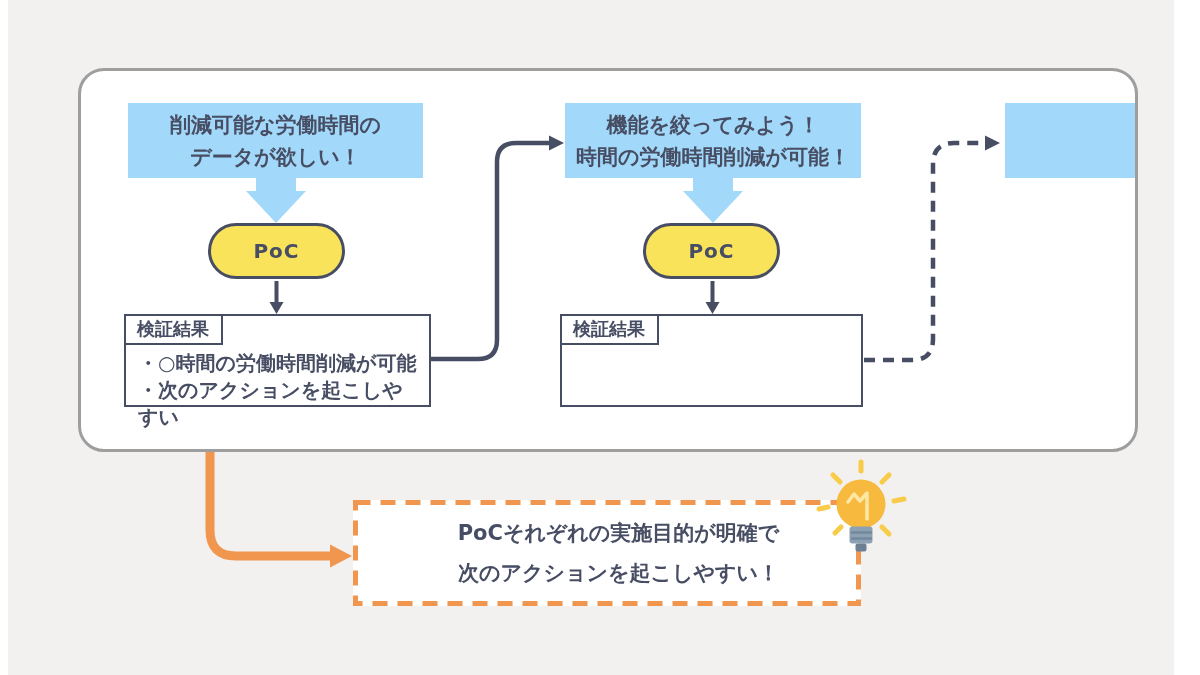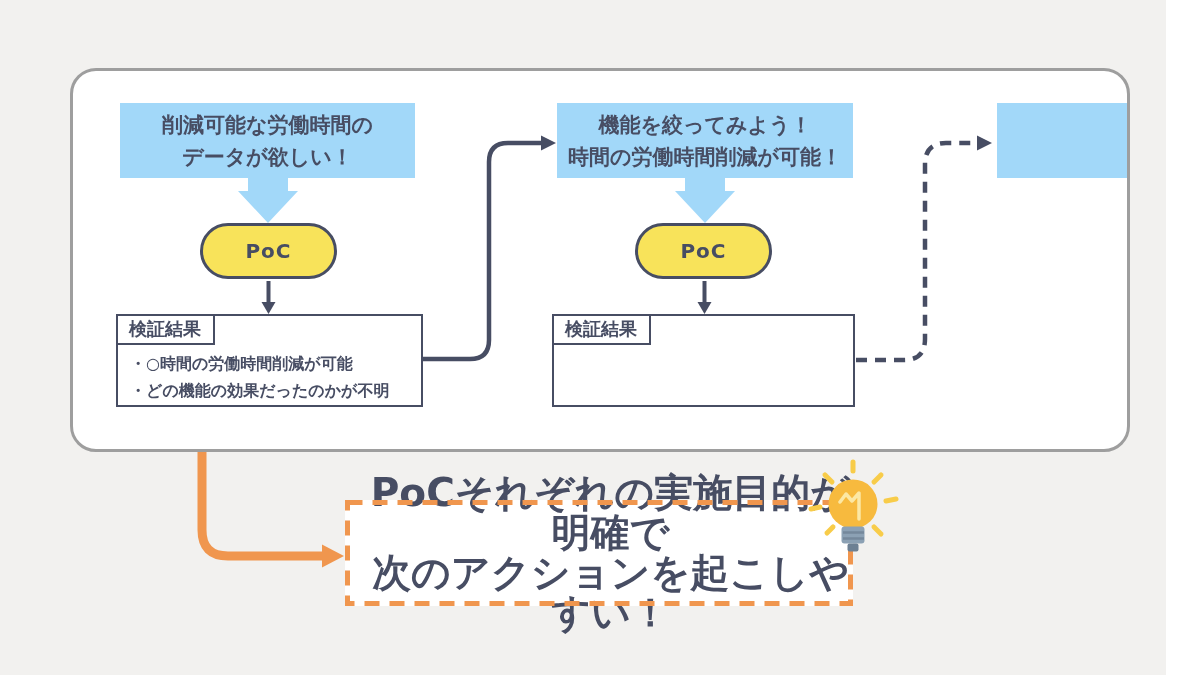--- a/index.html
+++ b/index.html
@@ -2,20 +2,21 @@
 <html><head>
 <meta charset="utf-8">
 <style>
   * { margin: 0; padding: 0; box-sizing: border-box; }
   body { font-family: "DejaVu Sans", "Liberation Sans", sans-serif; }
   .canvas {
     position: relative;
     width: 1166px; height: 675px;
     background: #f2f1ef;
     overflow: hidden;
+    margin-left: 8px;
   }
   .panel {
     position: absolute;
     left: 70px; top: 68px; width: 1060px; height: 384px;
     background: #ffffff;
     border: 3px solid #9e9e9e;
     border-radius: 26px;
   }
   .idea-box {
     position: absolute;
@@ -54,32 +55,32 @@
     left: -2.5px; top: -2.5px;
     width: 99px; height: 31px;
     background: #ffffff;
     border: 2.5px solid #474d63;
     display: flex; align-items: center; justify-content: center;
     font-size: 18px; font-weight: bold;
   }
   .result-items {
     position: absolute;
     left: 12px; top: 34px; right: 6px;
-    font-size: 16px; font-weight: bold;
+    font-size: 20px; font-weight: bold;
     line-height: 27px;
   }
   .result-items .indent { padding-left: 17px; }
   .callout-box {
     position: absolute;
     left: 345px; top: 500px; width: 508px; height: 106px;
     background: #ffffff;
     display: flex; flex-direction: column;
     align-items: center; justify-content: center;
     color: #474d63; font-weight: bold;
-    font-size: 39px; line-height: 40px;
+    font-size: 21px; line-height: 40px;
     text-align: center;
     padding-left: 23px;
   }
   .overlay {
     position: absolute; left: 0; top: 0;
     width: 1200px; height: 675px;
     pointer-events: none;
   }
 </style>
 </head>
@@ -95,21 +96,21 @@
   </div>
   <div class="poc-pill poc-pill-1">
     <span>PoC</span>
   </div>
   <div class="result-box result-box-1">
     <div class="result-tab">
       <span>検証結果</span>
     </div>
     <div class="result-items">
       <div>・○時間の労働時間削減が可能</div>
-      <div>・どの機能の効果だったのかが不明</div>
+      <div>・次のアクションを起こしやすい</div>
     </div>
   </div>
 
   <div class="idea-box idea-box-2">
     <span>機能を絞ってみよう！</span>
     <span>時間の労働時間削減が可能！</span>
   </div>
   <div class="poc-pill poc-pill-2">
     <span>PoC</span>
   </div>

